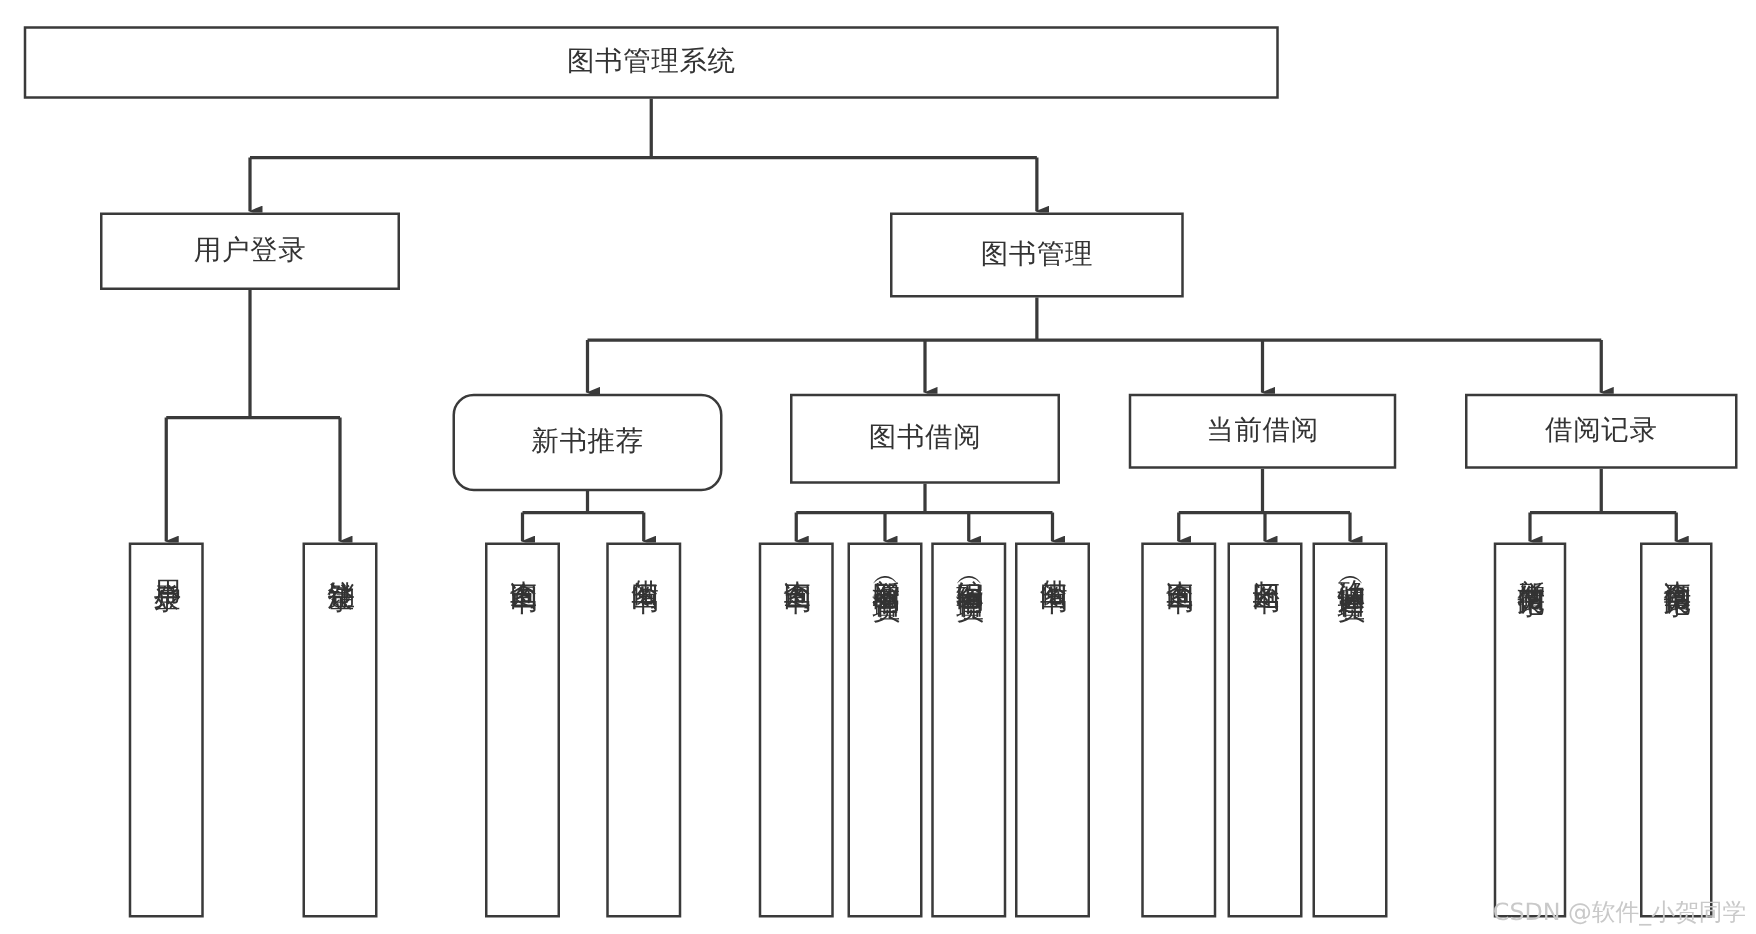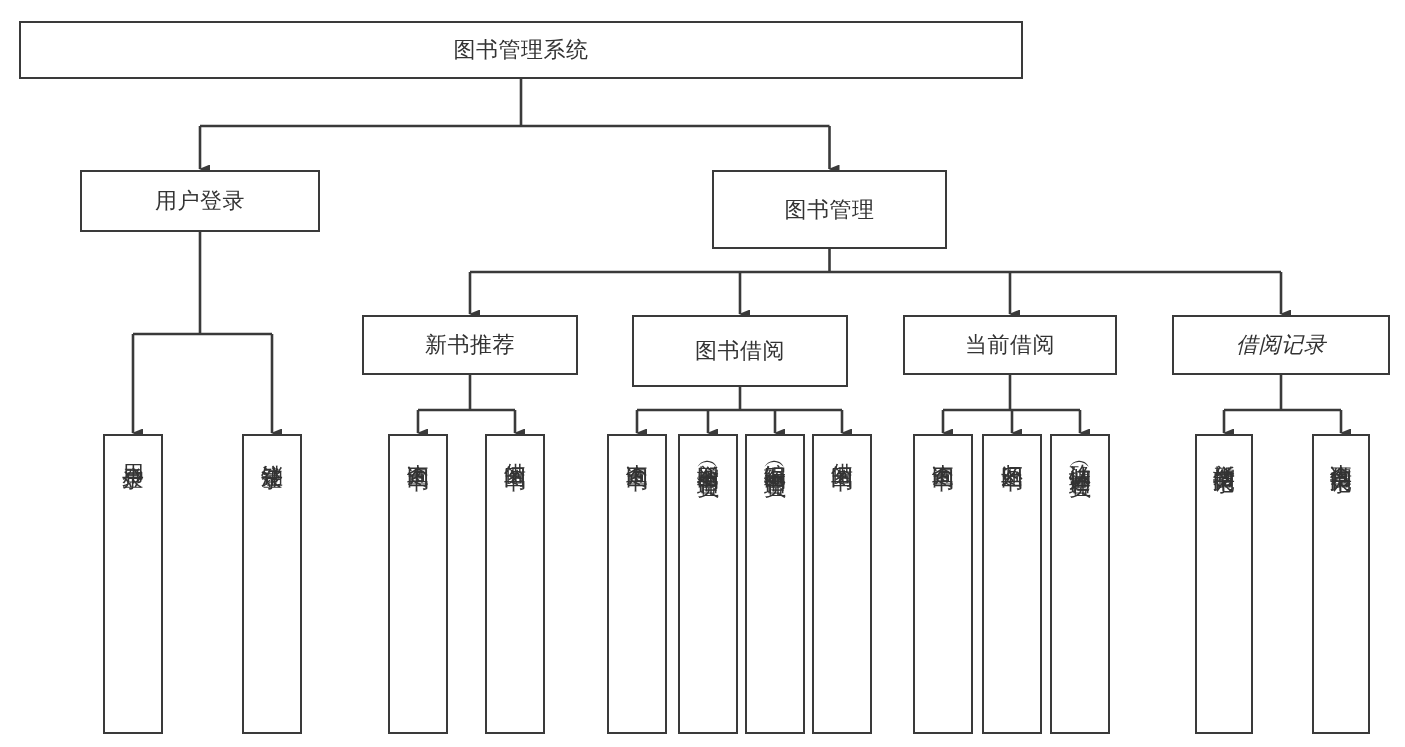--- a/index.html
+++ b/index.html
@@ -114,33 +114,33 @@
       </g>
   </svg>
 
   <div id="nodes">
       <div class="node horiz" style="left: 19px; top: 21px; width: 1004px; height: 58px;">
         <span class="label">图书管理系统</span>
       </div>
       <div class="node horiz" style="left: 80px; top: 170px; width: 240px; height: 62px;">
         <span class="label">用户登录</span>
       </div>
-      <div class="node horiz" style="left: 712px; top: 170px; width: 235px; height: 79px;">
+      <div class="node horiz" style="left: 712px; top: 170px; width: 235px; height: 68px;">
         <span class="label">图书管理</span>
       </div>
-      <div class="node horiz" style="left: 362px; top: 315px; width: 216px; height: 60px;">
+      <div class="node horiz" style="left: 362px; top: 315px; width: 216px; height: 78px; border-radius: 17px;">
         <span class="label">新书推荐</span>
       </div>
       <div class="node horiz" style="left: 632px; top: 315px; width: 216px; height: 72px;">
         <span class="label">图书借阅</span>
       </div>
       <div class="node horiz" style="left: 903px; top: 315px; width: 214px; height: 60px;">
         <span class="label">当前借阅</span>
       </div>
-      <div class="node horiz" style="left: 1172px; top: 315px; width: 218px; height: 60px; font-style: italic;">
+      <div class="node horiz" style="left: 1172px; top: 315px; width: 218px; height: 60px;">
         <span class="label">借阅记录</span>
       </div>
       <div class="node vert" style="left: 103px; top: 434px; width: 60px; height: 300px;">
         <span class="label">用户登录</span>
       </div>
       <div class="node vert" style="left: 242px; top: 434px; width: 60px; height: 300px;">
         <span class="label">注销登录</span>
       </div>
       <div class="node vert" style="left: 388px; top: 434px; width: 60px; height: 300px;">
         <span class="label">查询图书</span>
@@ -170,13 +170,14 @@
         <span class="label">确认归还（管理员）</span>
       </div>
       <div class="node vert" style="left: 1195px; top: 434px; width: 58px; height: 300px;">
         <span class="label">新增借阅记录</span>
       </div>
       <div class="node vert" style="left: 1312px; top: 434px; width: 58px; height: 300px;">
         <span class="label">查询借阅记录</span>
       </div>
     </div>
 
+  <div id="watermark">CSDN @软件_小贺同学</div>
 </div>
 
 </body></html>

